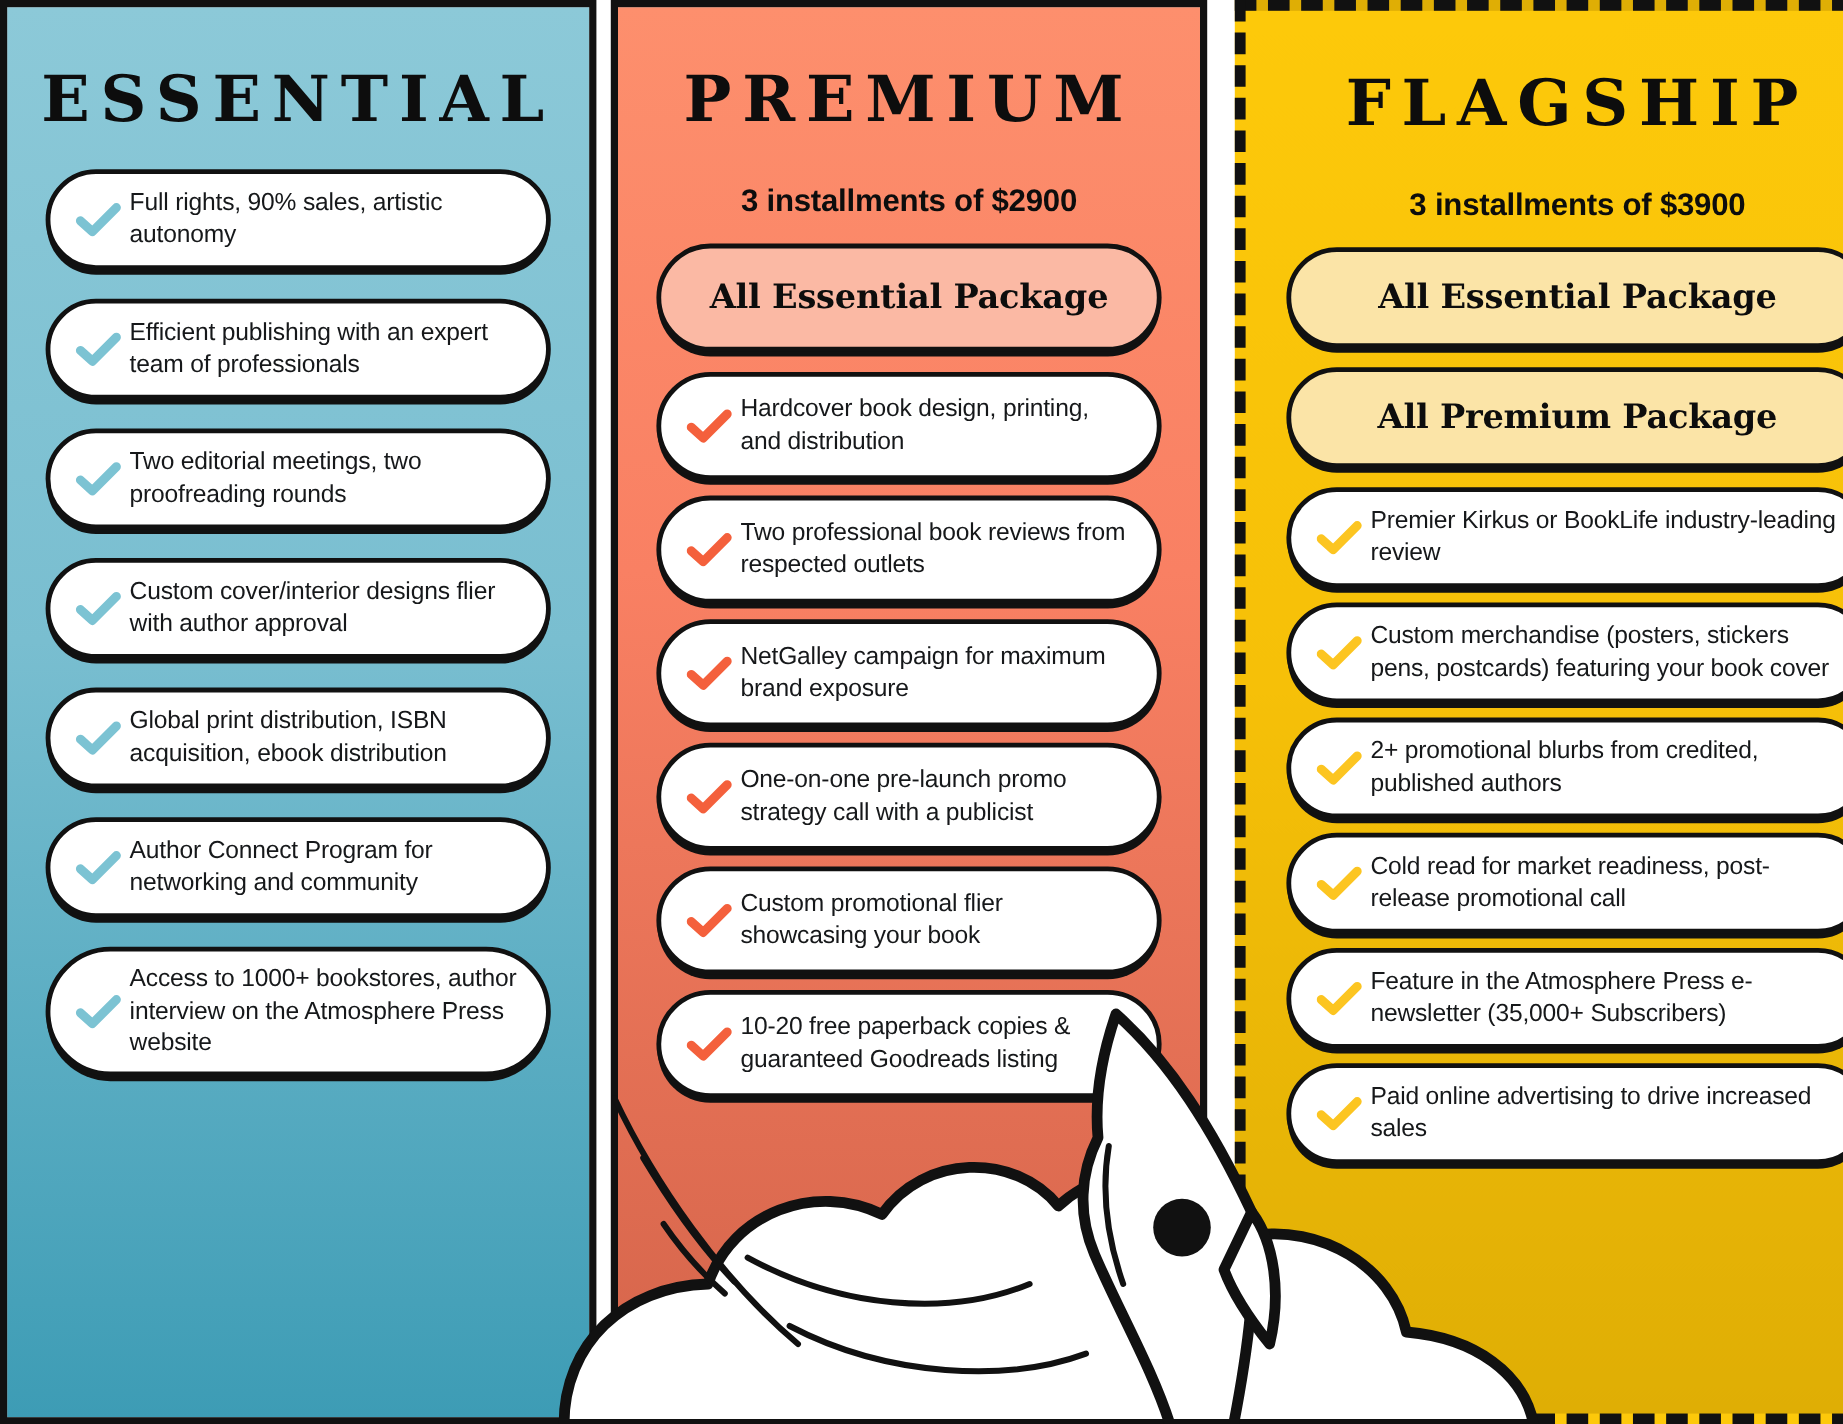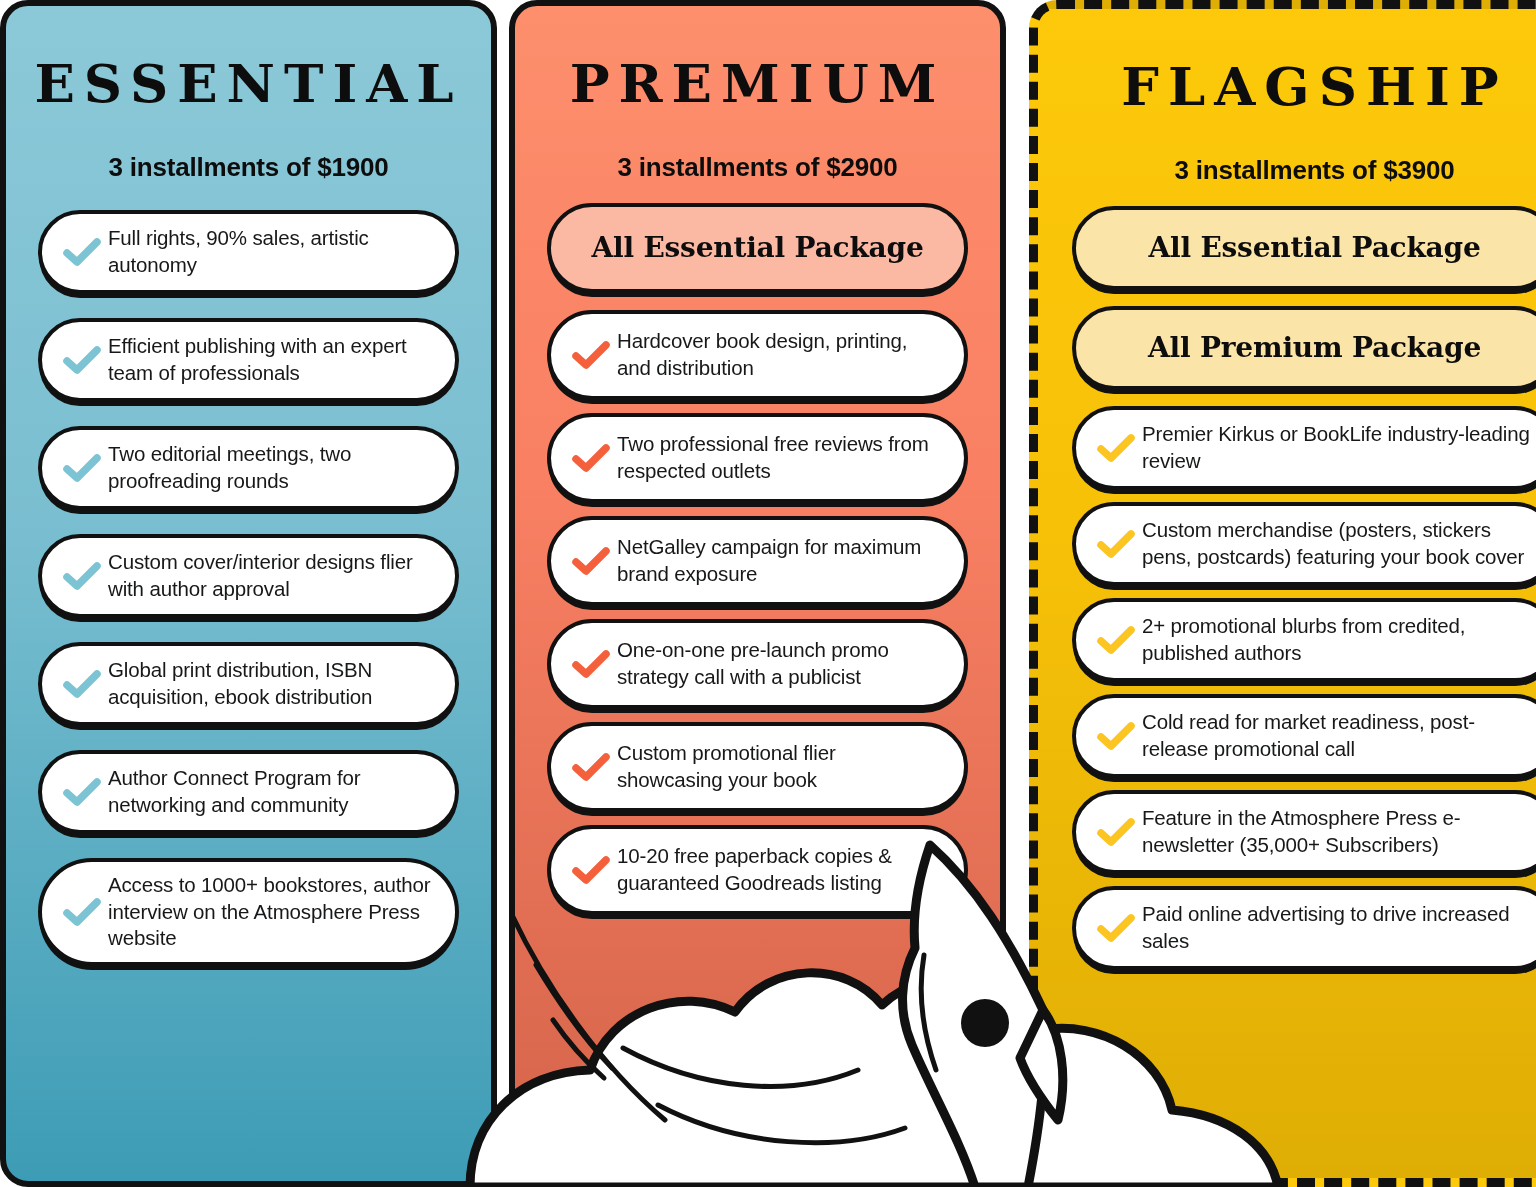--- a/index.html
+++ b/index.html
@@ -19,21 +19,20 @@
     background: #ffffff;
     overflow: hidden;
   }
 
   
   .col {
     position: absolute;
     top: 0;
     height: 1187px;
     overflow: hidden;
-    border-radius: 28px;
   }
 
   .col-essential {
     left: 0;
     width: 497px;
     background: linear-gradient(180deg, #8cc9d8 0%, #79bed0 45%, #3d9cb5 100%);
     border-right: 6px solid #111111;
     border-left: 6px solid #111111;
     border-top: 6px solid #111111;
     border-bottom: 6px solid #111111;
@@ -154,21 +153,20 @@
     pointer-events: none;
   }
 </style>
 </head>
 <body>
 
 <div id="poster">
 
   <section class="col col-essential">
     <h1 class="pkg-title">ESSENTIAL</h1>
-    <div class="pkg-price">3 installments of $1900</div>
     <div class="feat-list" id="list-essential">
         <div class="feat">
           <span class="chk">
             <svg viewBox="0 0 38 30" aria-hidden="true">
               <path d="M4 16 L14 25 L34 5" fill="none" stroke="#7cc3d3" stroke-width="7.5" stroke-linecap="round" stroke-linejoin="round"></path>
             </svg>
           </span>
           <span class="txt">Full rights, 90% sales, artistic autonomy</span>
         </div>
         <div class="feat">
@@ -236,21 +234,21 @@
             </svg>
           </span>
           <span class="txt">Hardcover book design, printing, and distribution</span>
         </div>
         <div class="feat">
           <span class="chk">
             <svg viewBox="0 0 38 30" aria-hidden="true">
               <path d="M4 16 L14 25 L34 5" fill="none" stroke="#f4603c" stroke-width="7.5" stroke-linecap="round" stroke-linejoin="round"></path>
             </svg>
           </span>
-          <span class="txt">Two professional free reviews from respected outlets</span>
+          <span class="txt">Two professional book reviews from respected outlets</span>
         </div>
         <div class="feat">
           <span class="chk">
             <svg viewBox="0 0 38 30" aria-hidden="true">
               <path d="M4 16 L14 25 L34 5" fill="none" stroke="#f4603c" stroke-width="7.5" stroke-linecap="round" stroke-linejoin="round"></path>
             </svg>
           </span>
           <span class="txt">NetGalley campaign for maximum brand exposure</span>
         </div>
         <div class="feat">

